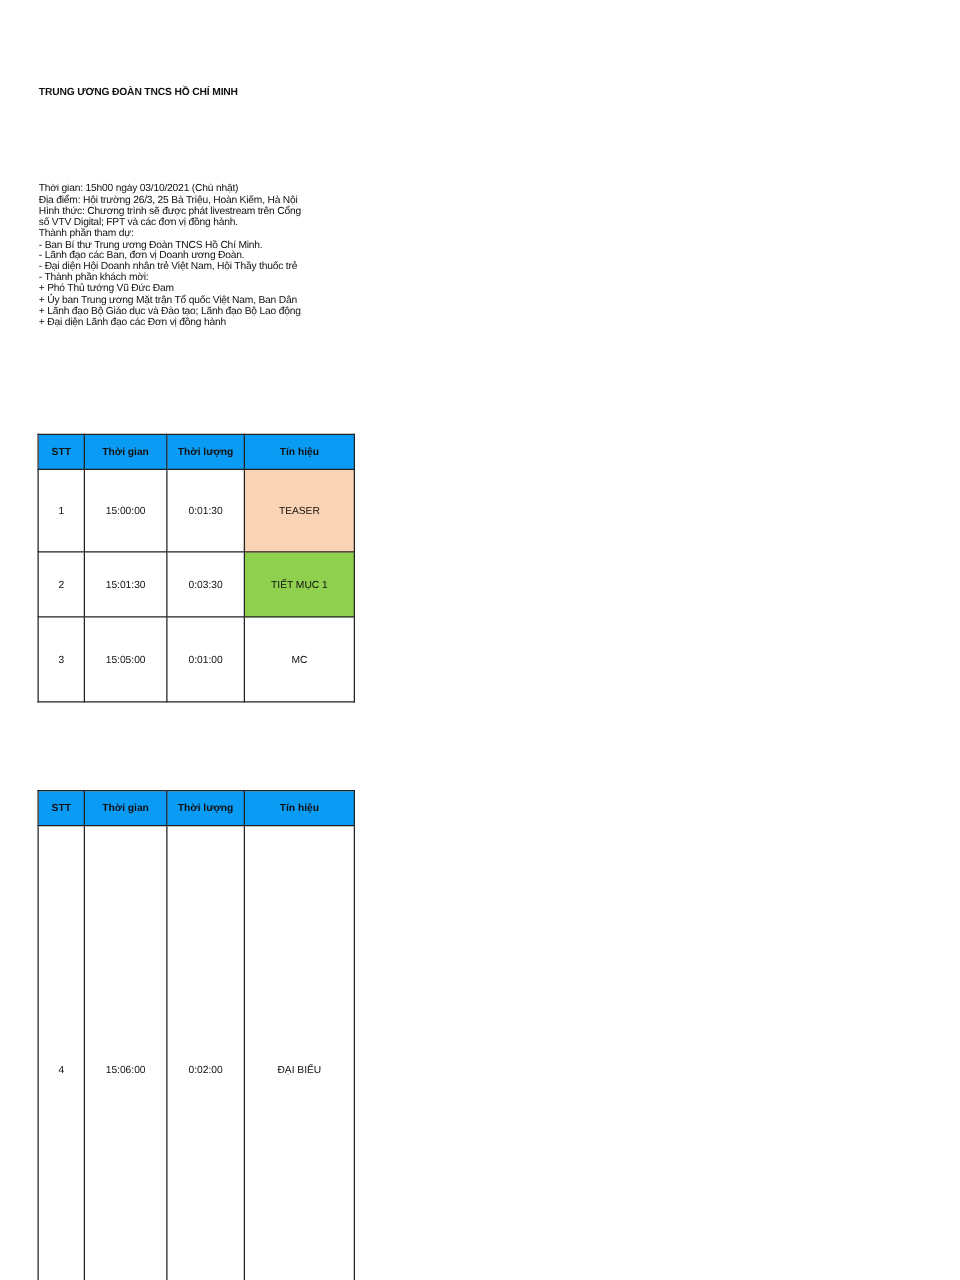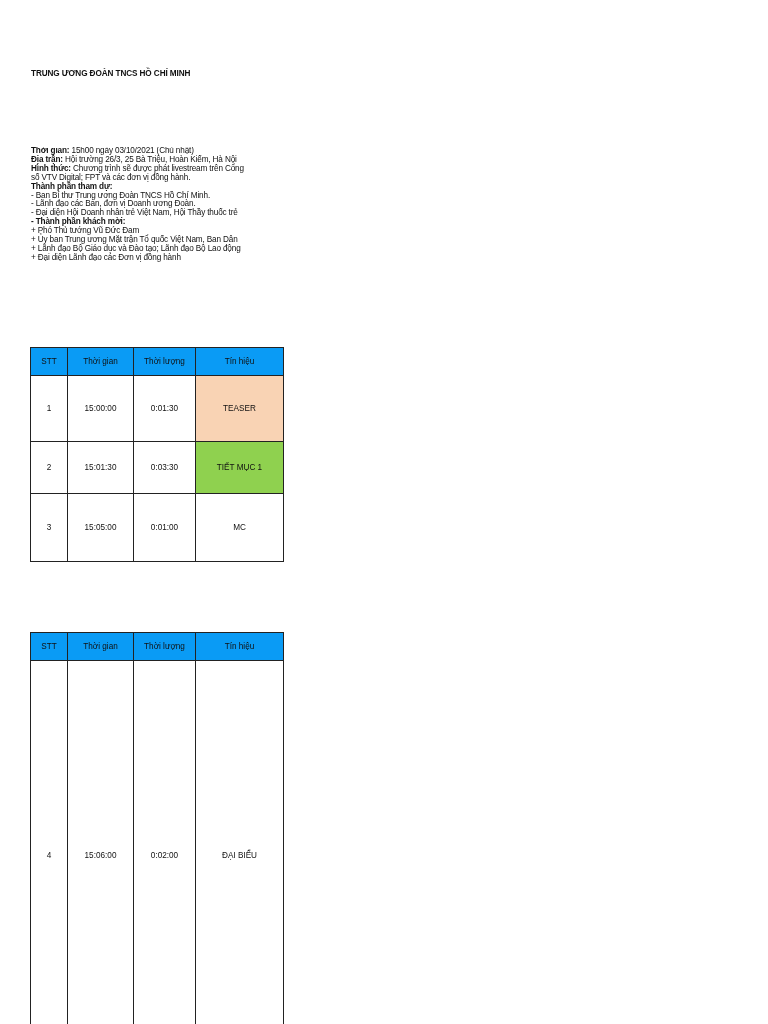--- a/index.html
+++ b/index.html
@@ -32,38 +32,38 @@
       width: 253px;
       overflow: hidden;
       font-size: 8.2px;
       line-height: 8.9px;
       letter-spacing: -0.15px;
     }
     .info-line {
       white-space: nowrap;
     }
     .info-line b {
-      font-weight: bold;
+      font-weight: normal;
     }
     table.schedule {
       position: absolute;
       left: 30px;
       border-collapse: collapse;
       table-layout: fixed;
       font-size: 8.2px;
     }
     table.schedule td, table.schedule th {
       border: 1px solid #222222;
       text-align: center;
       vertical-align: middle;
       padding: 0;
     }
     table.schedule th {
       background: #0a9bf5;
-      font-weight: normal;
+      font-weight: bold;
       height: 27px;
       color: #111111;
     }
     table.schedule td {
       background: #ffffff;
     }
     td.signal {
       font-weight: normal;
     }
     td.sig-teaser { background: #f9d3b4 !important; }
@@ -75,21 +75,21 @@
     col.c-dur { width: 62px; }
     col.c-sig { width: 88px; }
   </style>
 </head>
 <body>
 
 <div class="org-title">TRUNG ƯƠNG ĐOÀN TNCS HỒ CHÍ MINH</div>
 
 <div class="info-block">
   <div class="info-line"><b>Thời gian:</b><span> 15h00 ngày 03/10/2021 (Chủ nhật)</span></div>
-  <div class="info-line"><b>Địa trận:</b><span> Hội trường 26/3, 25 Bà Triệu, Hoàn Kiếm, Hà Nội</span></div>
+  <div class="info-line"><b>Địa điểm:</b><span> Hội trường 26/3, 25 Bà Triệu, Hoàn Kiếm, Hà Nội</span></div>
   <div class="info-line"><b>Hình thức:</b><span> Chương trình sẽ được phát livestream trên Cổng</span></div>
   <div class="info-line">số VTV Digital; FPT và các đơn vị đồng hành.</div>
   <div class="info-line"><b>Thành phần tham dự:</b></div>
   <div class="info-line">- Ban Bí thư Trung ương Đoàn TNCS Hồ Chí Minh.</div>
   <div class="info-line">- Lãnh đạo các Ban, đơn vị Doanh ương Đoàn.</div>
   <div class="info-line">- Đại diện Hội Doanh nhân trẻ Việt Nam, Hội Thầy thuốc trẻ</div>
   <div class="info-line"><b>- Thành phần khách mời:</b></div>
   <div class="info-line">+ Phó Thủ tướng Vũ Đức Đam</div>
   <div class="info-line">+ Ủy ban Trung ương Mặt trận Tổ quốc Việt Nam, Ban Dân</div>
   <div class="info-line">+ Lãnh đạo Bộ Giáo dục và Đào tạo; Lãnh đạo Bộ Lao động</div>

